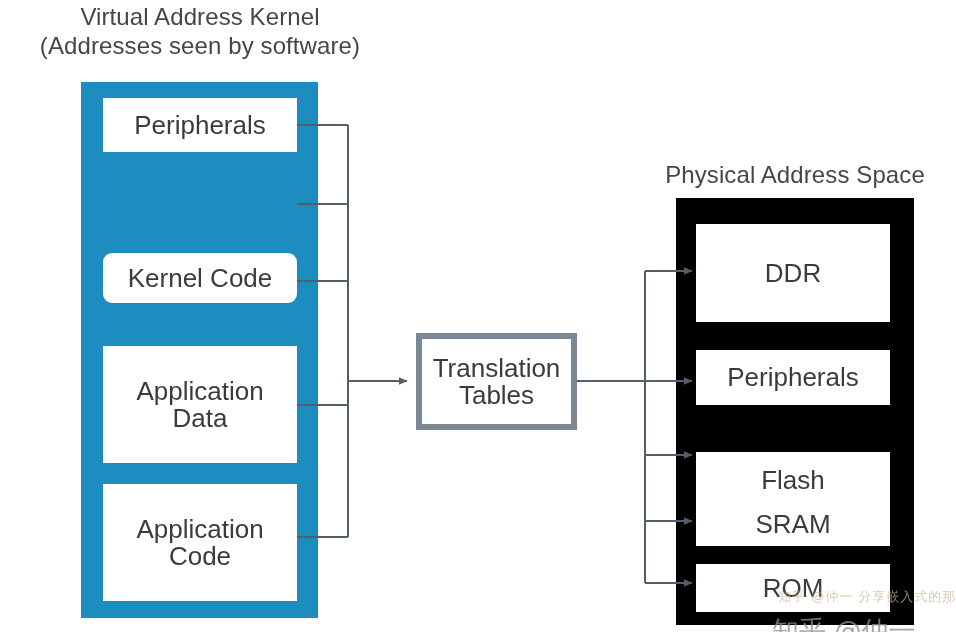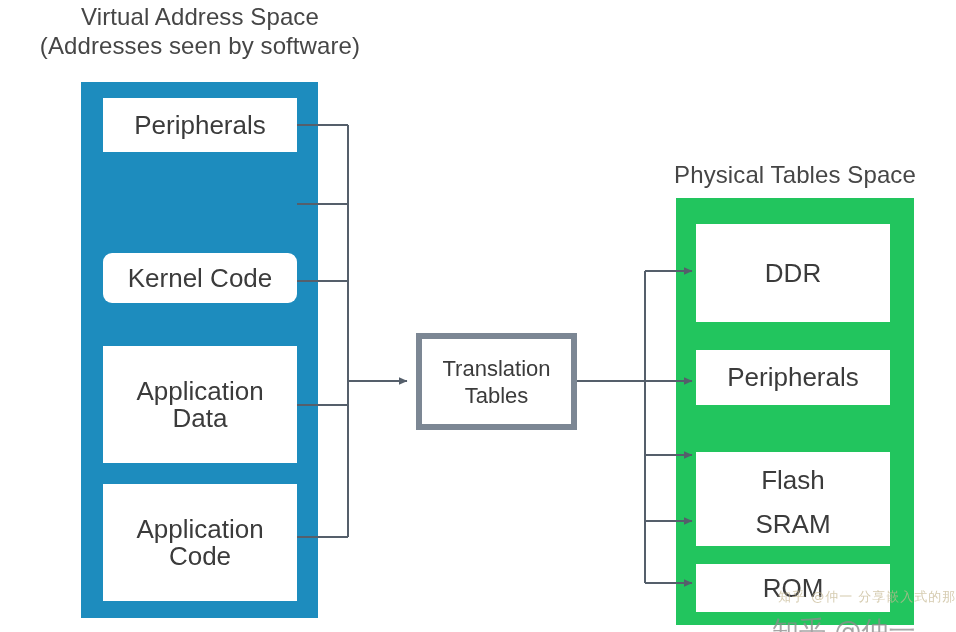--- a/index.html
+++ b/index.html
@@ -50,21 +50,21 @@
     top: 82px;
     width: 237px;
     height: 536px;
     background: #1d8cbe;
   }
   #physical-block {
     left: 676px;
     top: 198px;
     width: 238px;
     height: 427px;
-    background: #22c55e;
+    background: #000000;
     padding-left: 20px;
   }
 
   
   .region {
     position: absolute;
     box-sizing: border-box;
     background: #ffffff;
     display: flex;
     align-items: center;
@@ -86,21 +86,21 @@
     width: 161px;
     height: 97px;
     box-sizing: border-box;
     border: 6px solid #7c8794;
     background: #ffffff;
     display: flex;
     align-items: center;
     justify-content: center;
     text-align: center;
     color: #3b3b3b;
-    font-size: 22px;
+    font-size: 26px;
     line-height: 27px;
     white-space: pre-line;
   }
 
   
   #connectors {
     position: absolute;
     left: 0;
     top: 0;
     width: 956px;
@@ -131,24 +131,24 @@
     opacity: 0.72;
     white-space: nowrap;
     font-family: "DejaVu Sans", sans-serif;
   }
 </style>
 </head>
 <body>
 
 <div id="canvas">
 
-  <div class="title" id="virtual-title">Virtual Address Space
+  <div class="title" id="virtual-title">Virtual Address Kernel
 (Addresses seen by software)</div>
 
-  <div class="title" id="physical-title">Physical Tables Space</div>
+  <div class="title" id="physical-title">Physical Address Space</div>
 
   <div class="space-block" id="virtual-block">
       <div class="region" style="top: 16px; height: 54px;">Peripherals</div>
       <div class="region" style="top: 171px; height: 50px; border-radius: 9px;">Kernel Code</div>
       <div class="region" style="top: 264px; height: 117px;">Application
 Data</div>
       <div class="region" style="top: 402px; height: 117px;">Application
 Code</div>
     </div>
 

